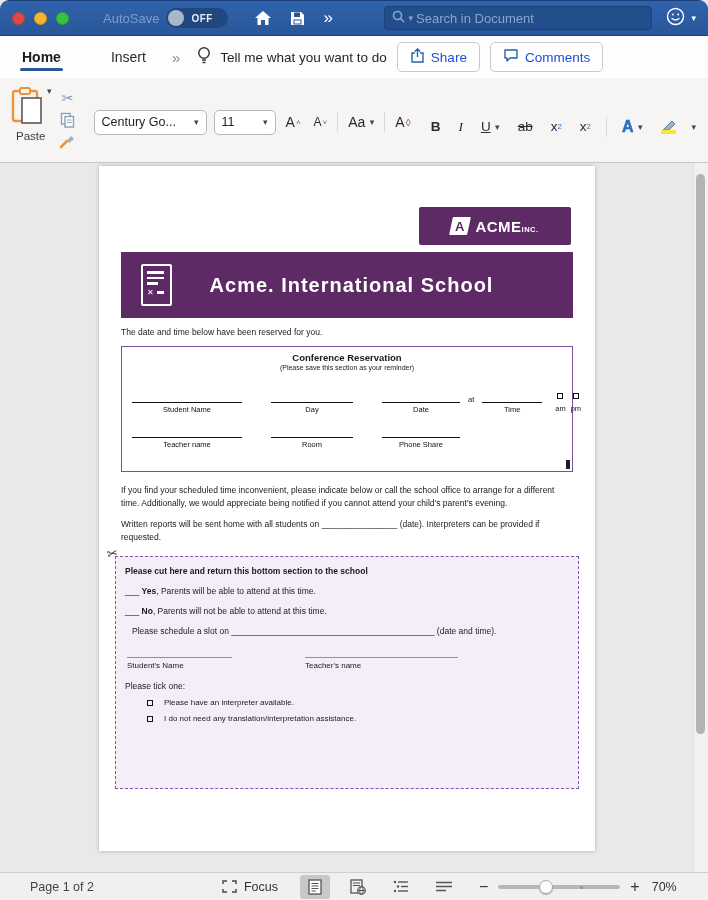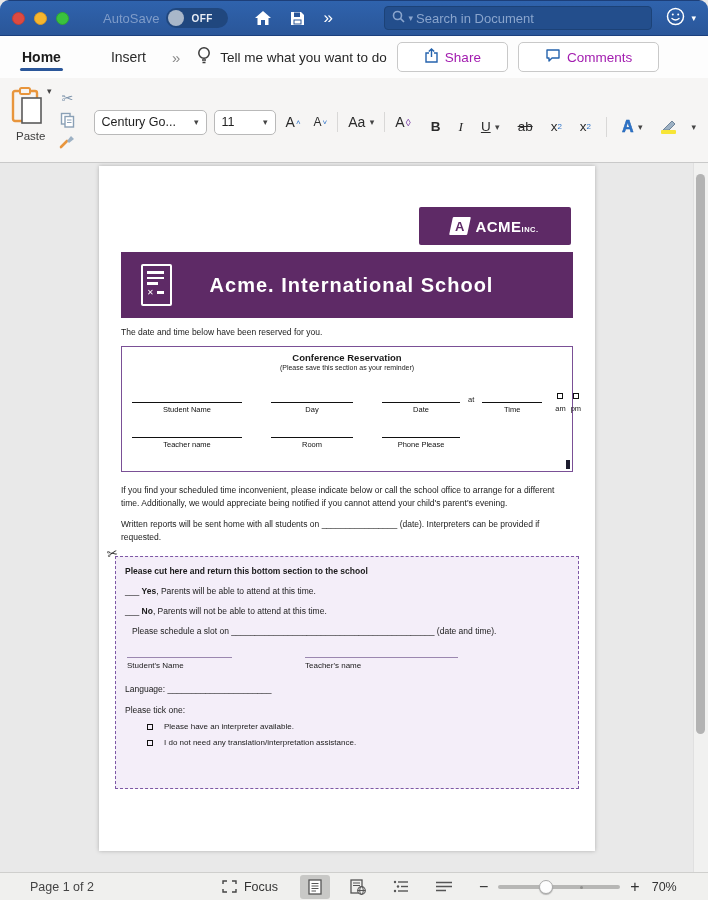--- a/index.html
+++ b/index.html
@@ -45,21 +45,21 @@
   
   .tabrow { height: 42px; background: #fdfdfd; display: flex; align-items: center; padding: 0 10px 0 20px; flex-shrink: 0; }
   .tab { font-size: 14px; color: #2b2b2b; position: relative; padding: 10px 2px; cursor: default; }
   .tab.active { font-weight: bold; color: #1b1b1b; }
   .tab.active::after { content: ""; position: absolute; left: 0; right: 0; bottom: 4px; height: 3px; background: #2b579a; border-radius: 2px; }
   .tab + .tab { margin-left: 46px; }
   .tab-overflow { color: #8a8a8a; font-size: 15px; margin: 0 18px 0 24px; letter-spacing: -2px; }
   .tellme { display: flex; align-items: center; gap: 8px; color: #262626; font-size: 13.5px; }
   .pill-btn {
     display: flex; align-items: center; gap: 6px; border: 1px solid #c9c9c9; border-radius: 5px;
-    background: #fff; color: #a21caf; font-size: 13.5px; padding: 5px 26px; margin-left: 10px;
+    background: #fff; color: #1d4ed8; font-size: 13.5px; padding: 5px 12px; margin-left: 10px;
   }
   .pill-btn:first-of-type { margin-left: auto; }
 
   
   .ribbon { height: 85px; background: #f6f5f4; border-bottom: 1px solid #c9c9c9; display: flex; padding: 6px 8px 4px 10px; flex-shrink: 0; }
   .rib-divider { width: 1px; background: #dcdbda; margin: 2px 8px; }
   .group { display: flex; flex-direction: row; }
   .glabel { font-size: 11.5px; color: #3c3c3c; text-align: center; }
   .paste-group { display: flex; gap: 6px; padding-top: 2px; }
   .paste-btn { display: flex; flex-direction: column; align-items: center; }
@@ -455,21 +455,21 @@
           <div class="fld" style="margin-left:2px">
             <div class="line" style="width:110px"></div>
             <span class="flabel">Teacher name</span>
           </div>
           <div class="fld" style="margin-left:29px">
             <div class="line" style="width:82px"></div>
             <span class="flabel">Room</span>
           </div>
           <div class="fld" style="margin-left:29px">
             <div class="line" style="width:78px"></div>
-            <span class="flabel">Phone Please</span>
+            <span class="flabel">Phone Share</span>
           </div>
         </div>
         <div class="endmark"></div>
       </div>
 
       <p class="doc-p" style="margin-top:12px">If you find your scheduled time inconvenient, please indicate below or call the school office to arrange for a different time. Additionally, we would appreciate being notified if you cannot attend your child's parent's evening.</p>
       <p class="doc-p tight">Written reports will be sent home with all students on ________________ (date). Interpreters can be provided if requested.</p>
 
       <div class="cut-wrap">
         <span class="cut-scissors">✂</span>
@@ -485,21 +485,20 @@
           <div class="names-row">
             <div class="ncol c1">
               <div class="nline"></div>
               <div class="nlabel">Student's Name</div>
             </div>
             <div class="ncol c2">
               <div class="nline"></div>
               <div class="nlabel">Teacher's name</div>
             </div>
           </div>
-          <div class="cut-lang">Language: ______________________</div>
           <div class="cut-tick">Please tick one:</div>
           <div class="opt">
             <div class="cbox"></div>
             <span class="otext">Please have an interpreter available.</span>
           </div>
           <div class="opt">
             <div class="cbox"></div>
             <span class="otext">I do not need any translation/interpretation assistance.</span>
           </div>
         </div>

